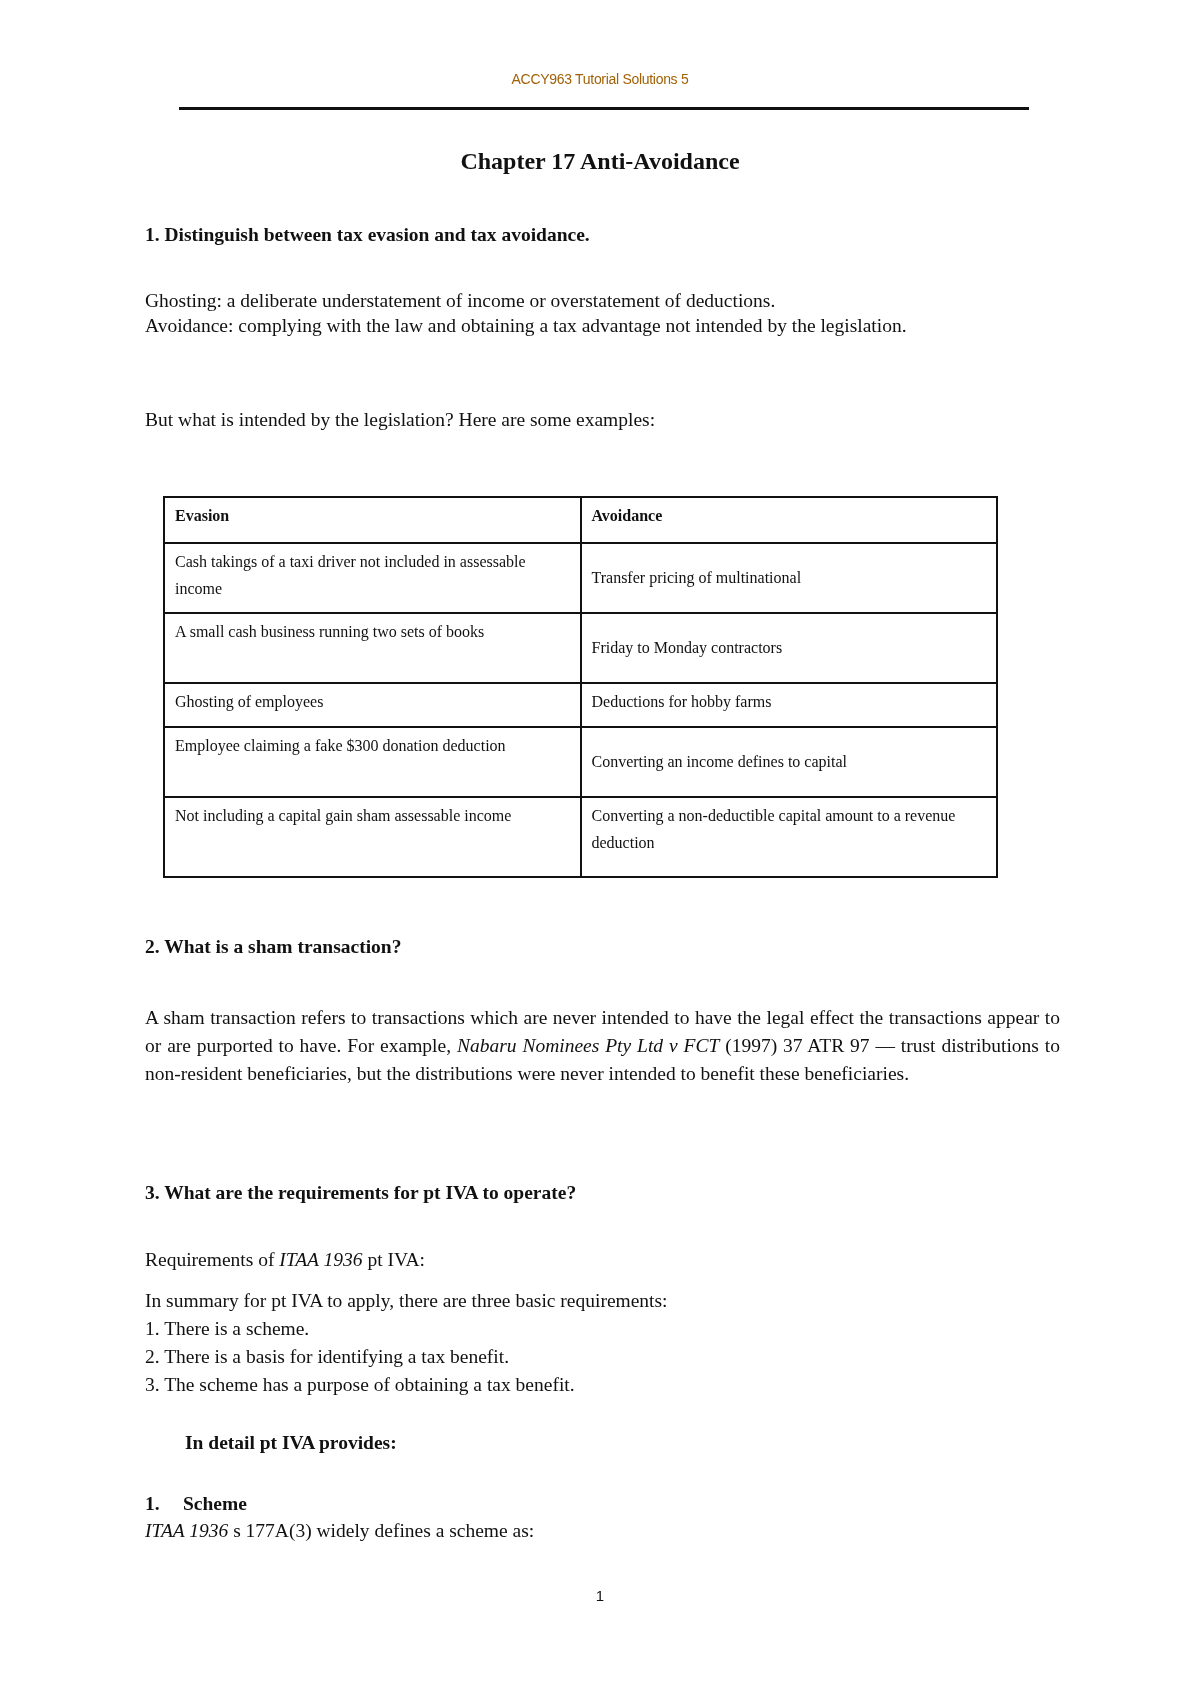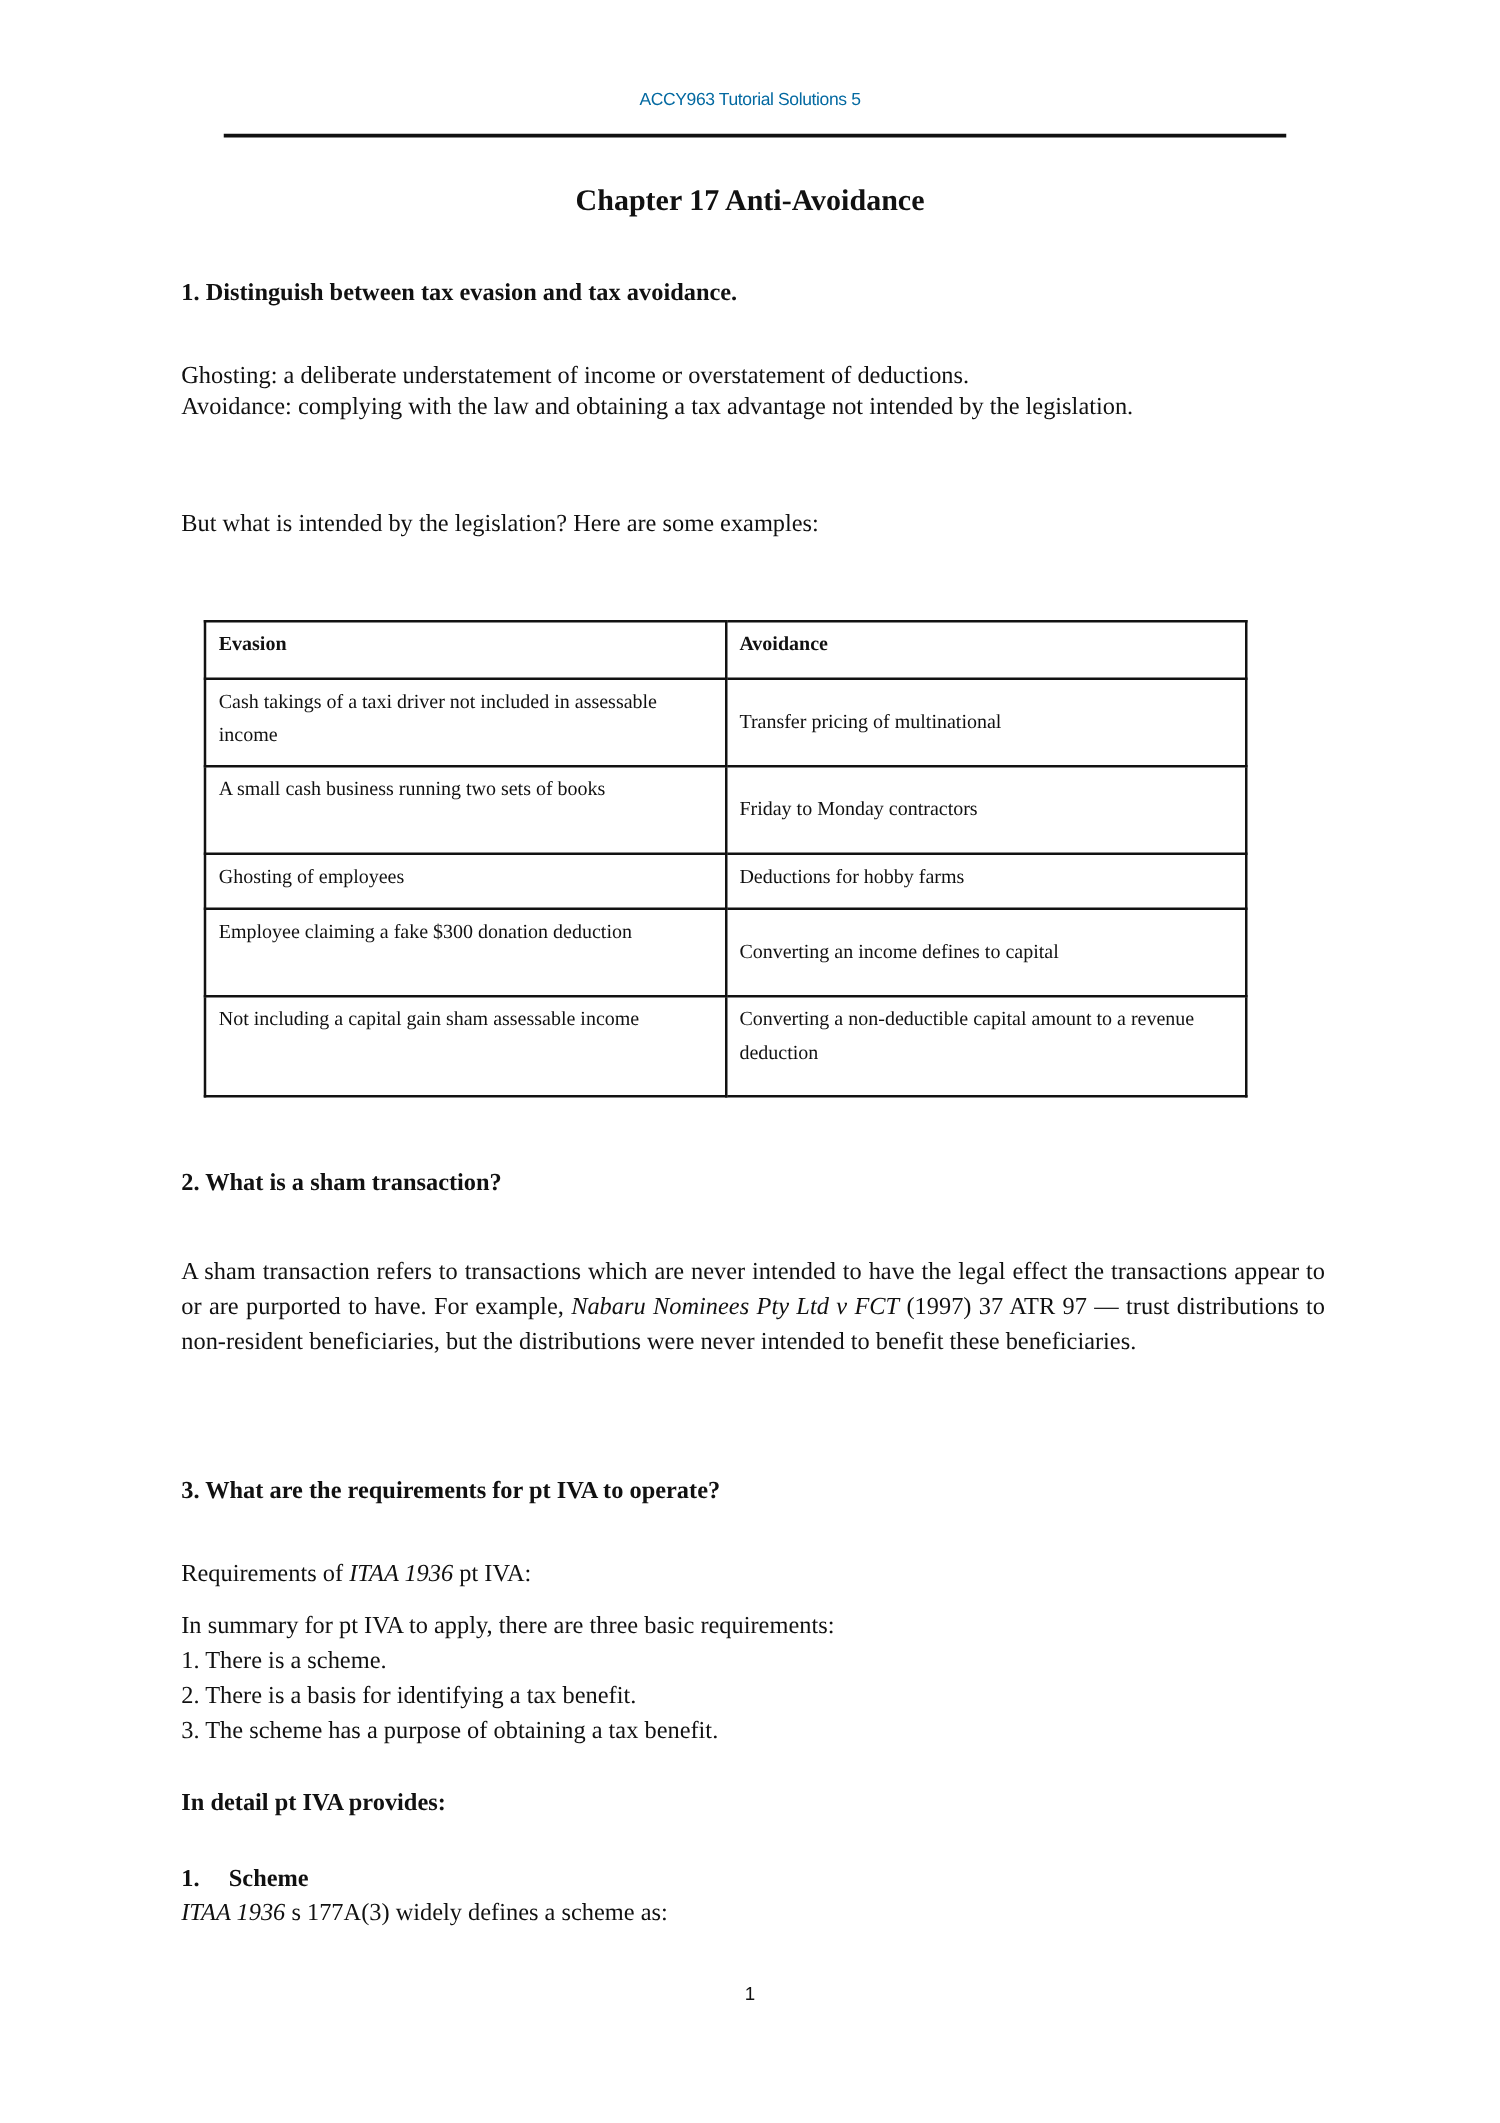--- a/index.html
+++ b/index.html
@@ -1,19 +1,19 @@
 <!DOCTYPE html>
 <html><head>
 <meta charset="utf-8">
 <style>
   html, body { margin: 0; padding: 0; background: #ffffff; }
   body { width: 1200px; height: 1698px; position: relative; overflow: hidden;
          font-family: "Liberation Serif", "DejaVu Serif", serif; color: #111; }
   .header-text { position: absolute; top: 71px; left: 0; width: 1200px; text-align: center;
-         font-family: "Liberation Sans", "DejaVu Sans", sans-serif; font-size: 14px; color: #0369a1; letter-spacing: -0.3px; }
+         font-family: "Liberation Sans", "DejaVu Sans", sans-serif; font-size: 14px; color: #a16207; letter-spacing: -0.3px; }
   .header-rule { position: absolute; top: 107px; left: 179px; width: 850px; height: 3px; background: #111; }
   .title { position: absolute; top: 148px; left: 0; width: 1200px; text-align: center;
          font-weight: bold; font-size: 24px; }
   .block { position: absolute; left: 145px; width: 915px; font-size: 19.5px; line-height: 28px; }
   .bold { font-weight: bold; }
   .just { text-align: justify; }
   p { margin: 0; }
   table.cmp { position: absolute; top: 496px; left: 163px; width: 835px; border-collapse: collapse;
          font-size: 16px; line-height: 27px; }
   table.cmp td { border: 2.5px solid #111; padding: 4px 10px 6px 10px; vertical-align: middle; width: 50%; }
@@ -76,21 +76,21 @@
 <div class="block bold" style="top:1179px;">3. What are the requirements for pt IVA to operate?</div>
 <div class="block" style="top:1246px;">
   <span>Requirements of </span><i>ITAA 1936</i><span> pt IVA:</span>
 </div>
 <div class="block" style="top:1287px;">
   <p>In summary for pt IVA to apply, there are three basic requirements:</p>
   <p>1. There is a scheme.</p>
   <p>2. There is a basis for identifying a tax benefit.</p>
   <p>3. The scheme has a purpose of obtaining a tax benefit.</p>
 </div>
-<div class="block bold" style="top:1429px;">In detail pt IVA provides:</div>
+<div class="block bold" style="top:1429px;margin-left:40px;">In detail pt IVA provides:</div>
 <div class="block bold" style="top:1490px;">
   <span style="display:inline-block; width:38px;">1.</span><span>Scheme</span>
 </div>
 <div class="block" style="top:1517px;">
   <i>ITAA 1936</i><span> s 177A(3) widely defines a scheme as:</span>
 </div>
 
 <div class="pagenum">1</div>
 
 </body></html>

